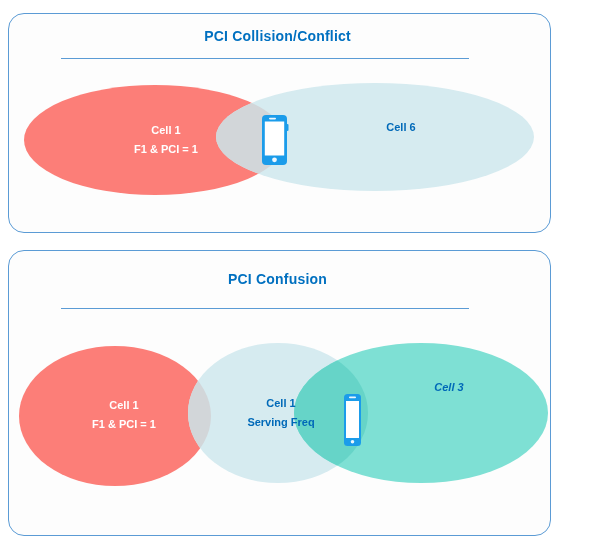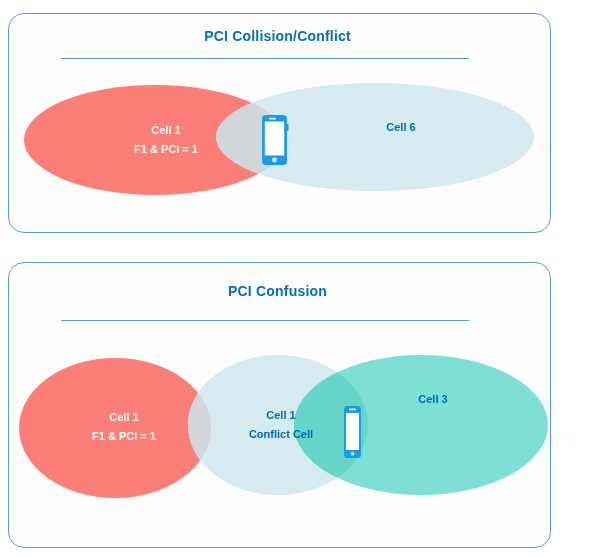--- a/index.html
+++ b/index.html
@@ -9,21 +9,21 @@
     position:relative;overflow:hidden;
   }
   .panel{
     position:absolute;left:8px;width:543px;
     background:#fdfdfd;
     border:1.5px solid var(--border_blue);
     border-radius:16px;
     box-sizing:border-box;
   }
   #panel-collision{top:13px;height:220px;}
-  #panel-confusion{top:250px;height:286px;margin-top:12px;}
+  #panel-confusion{top:250px;height:286px;}
   .panel-title{
     position:absolute;left:0;right:4px;text-align:center;
     font-size:14px;font-weight:bold;color:var(--accent_blue);
     letter-spacing:0.2px;
   }
   #panel-collision .panel-title{top:14px;}
   #panel-confusion .panel-title{top:20px;}
   .title-rule{
     position:absolute;height:1px;background:var(--border_blue);
     left:52px;width:408px;
@@ -104,24 +104,24 @@
     <ellipse class="lens-teal" cx="412" cy="162" rx="127" ry="70" clip-path="url(#clip-bot-mid)"></ellipse>
   </svg>
 
   <div class="cell-label label-white" style="left:-5px;top:145px;width:240px;">
     <div>Cell 1</div>
     <div>F1 &amp; PCI = 1</div>
   </div>
 
   <div class="cell-label label-blue" style="left:152px;top:143px;width:240px;">
     <div>Cell 1</div>
-    <div>Conflict Cell</div>
+    <div>Serving Freq</div>
   </div>
 
-  <div class="cell-label label-blue" style="left:304px;top:124px;width:240px;line-height:24px;">
+  <div class="cell-label label-blue" style="left:320px;top:124px;width:240px;line-height:24px;font-style:italic;">
     <div>Cell 3</div>
   </div>
 
   <svg class="phone" style="left:335px;top:143px;" width="17" height="52" viewBox="0 0 17 52">
     <rect class="phone-body" x="0" y="0" width="17" height="52" rx="3.5"></rect>
     <rect class="phone-detail" x="5" y="2.6" width="7" height="1.6" rx="0.8"></rect>
     <rect class="phone-screen" x="2" y="7" width="13" height="37"></rect>
     <circle class="phone-detail" cx="8.5" cy="47.8" r="1.8"></circle>
   </svg>
 </div>

